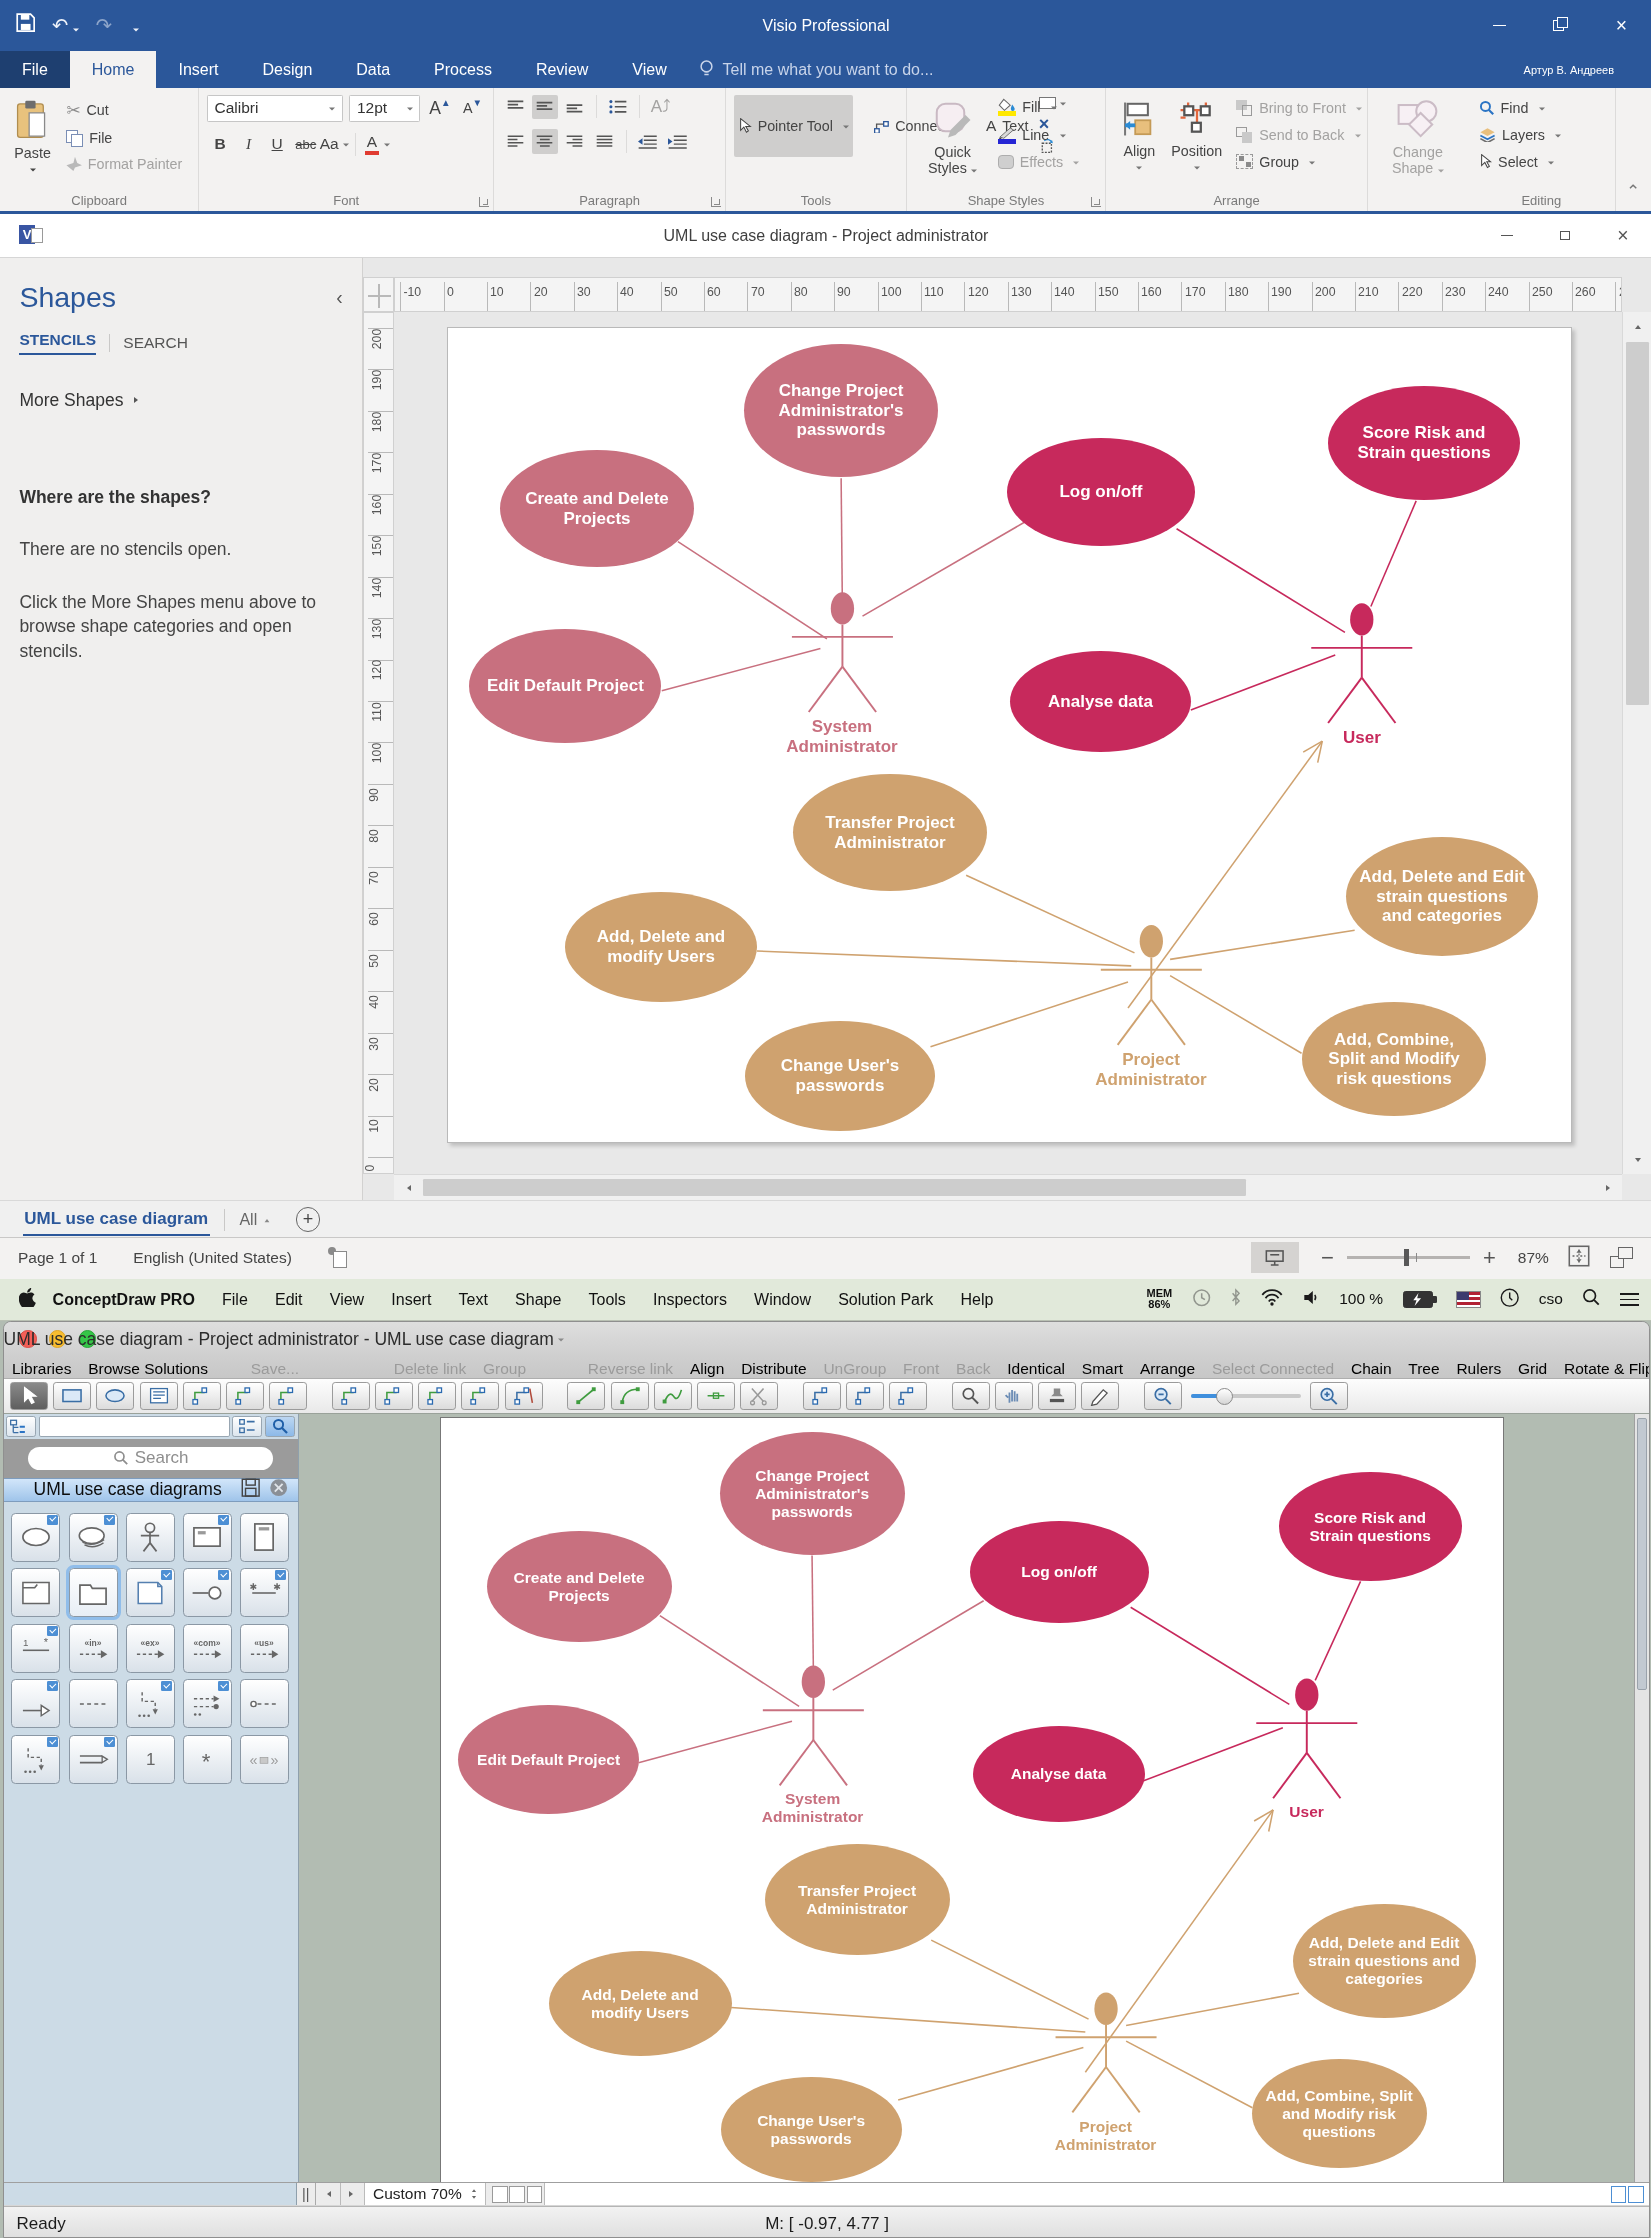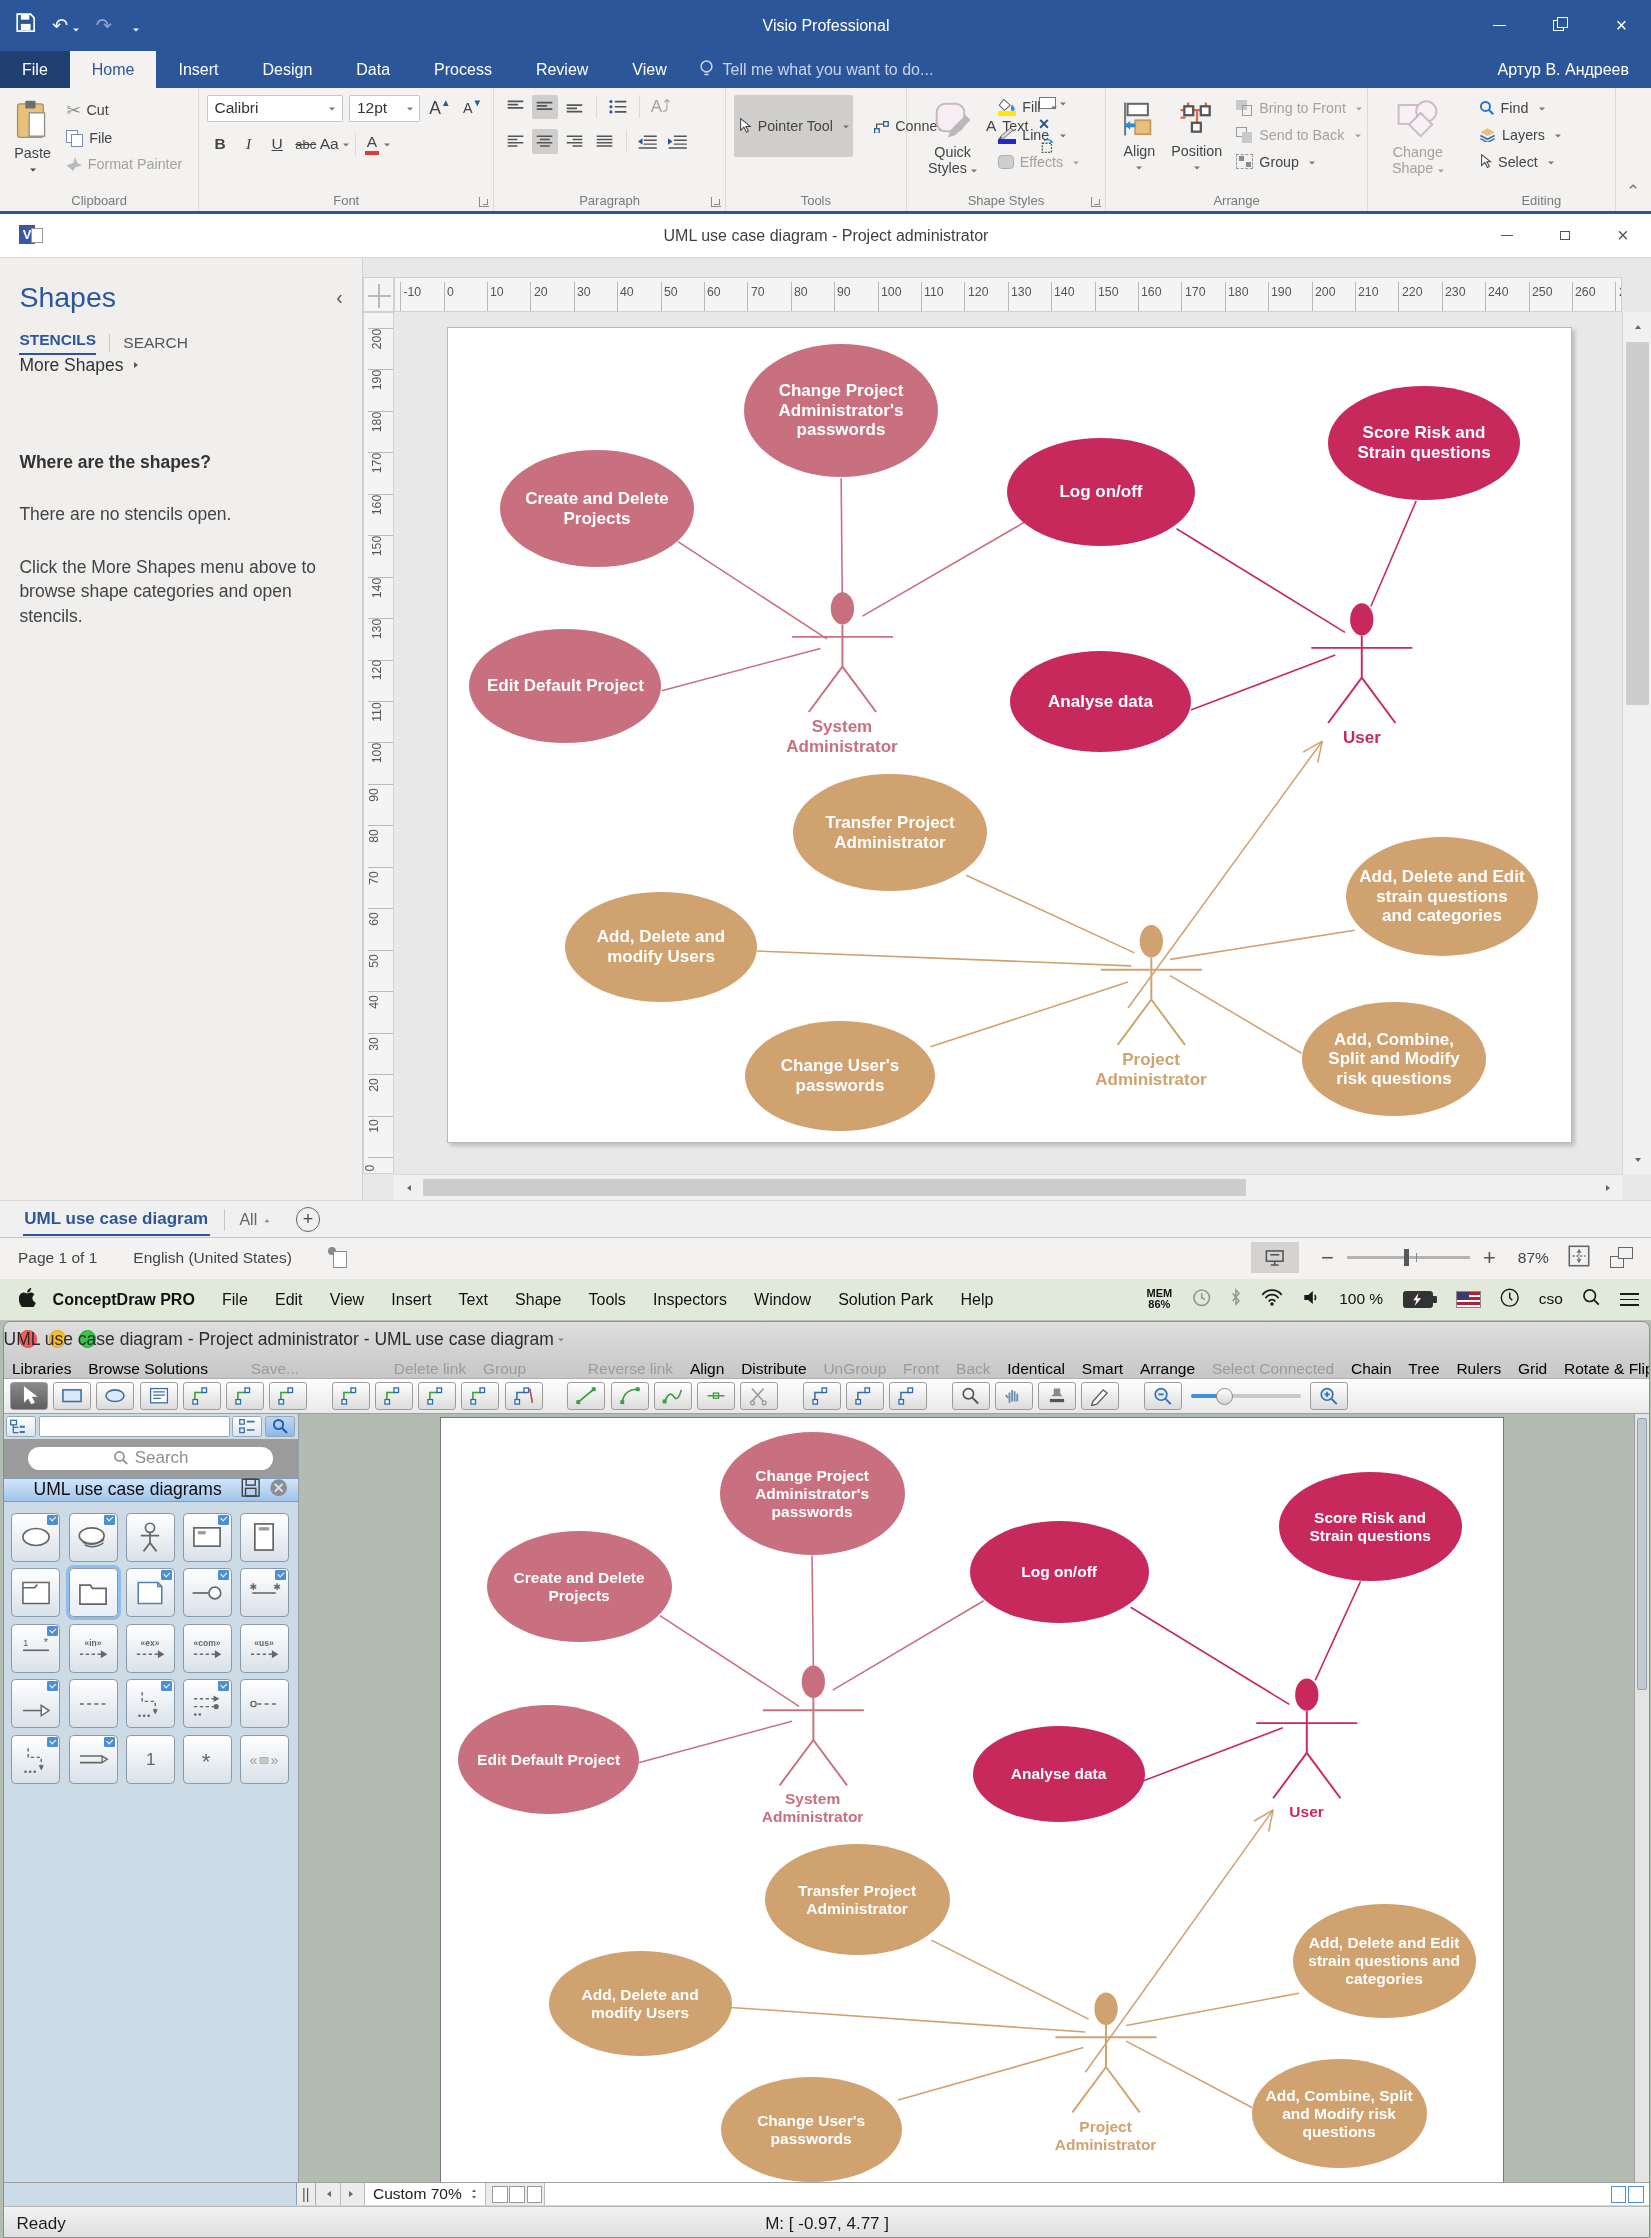--- a/index.html
+++ b/index.html
@@ -131,21 +131,21 @@
           <span class="vtab">Review</span>
           <span class="vtab">View</span>
         </span>
     <span class="flex" style="margin-left:9px;color:#c8d4ea;font-size:16px;gap:7.8px">
       <svg width="17" height="19.4" viewBox="0 0 14 18">
             <circle cx="7" cy="6" r="5" fill="none" stroke="#c8d4ea" stroke-width="1.4"></circle>
             <path d="M5 11h4M5 13.5h4" stroke="#c8d4ea" stroke-width="1.4"></path>
           </svg>
       <span>Tell me what you want to do...</span>
     </span>
-    <span style="margin-left:auto;margin-right:23px;display:flex;align-items:center;font-size:16px">Артур В. Андреев</span>
+    <span style="margin-left:auto;margin-right:38px;display:flex;align-items:center;font-size:11px">Артур В. Андреев</span>
   </div>
 
   <div class="abs ribbon">
 
     <div class="rgrp" style="width:214px">
       <div class="flex" style="align-items:flex-start;height:95px">
         <div class="bigbtn">
           <svg width="36" height="40" viewBox="0 0 28 31">
                 <rect x="2" y="3" width="20" height="26" rx="2" fill="#e8c27d" stroke="#b08d4f"></rect>
                 <rect x="8" y="0.5" width="8" height="6" rx="1" fill="#6d6d6d"></rect>
@@ -479,21 +479,21 @@
     <div style="padding:23px 19.4px 0 19.4px">
       <div class="flex">
         <span style="font-size:28.5px;color:#2b579a">Shapes</span>
         <span style="margin-left:auto;color:#555;font-size:19.4px">‹</span>
       </div>
       <div class="flex" style="margin-top:17px;gap:13px">
         <span style="font-size:15.5px;font-weight:bold;color:#2b579a;border-bottom:2.6px solid #2b579a;padding-bottom:3.9px">STENCILS</span>
         <span style="width:1.3px;height:18px;background:#c9c8c7"></span>
         <span style="font-size:15.5px;color:#555">SEARCH</span>
       </div>
-      <div class="flex" style="gap:10.4px">
+      <div class="flex" style="margin-top:35px;gap:10.4px">
         <span style="font-size:17.5px;color:#333">More Shapes</span>
         <span class="tri-r" style="border-left-color:#555"></span>
       </div>
       <div style="margin-top:76px;font-size:17.5px;color:#333;font-weight:bold">Where are the shapes?</div>
       <div style="margin-top:31px;font-size:17.5px;color:#444">There are no stencils open.</div>
       <div style="margin-top:30px;font-size:17.5px;color:#444;line-height:1.4;width:304px">Click the More Shapes menu above to browse shape categories and open stencils.</div>
     </div>
   </div>
 
   <div class="abs canvas-v">

